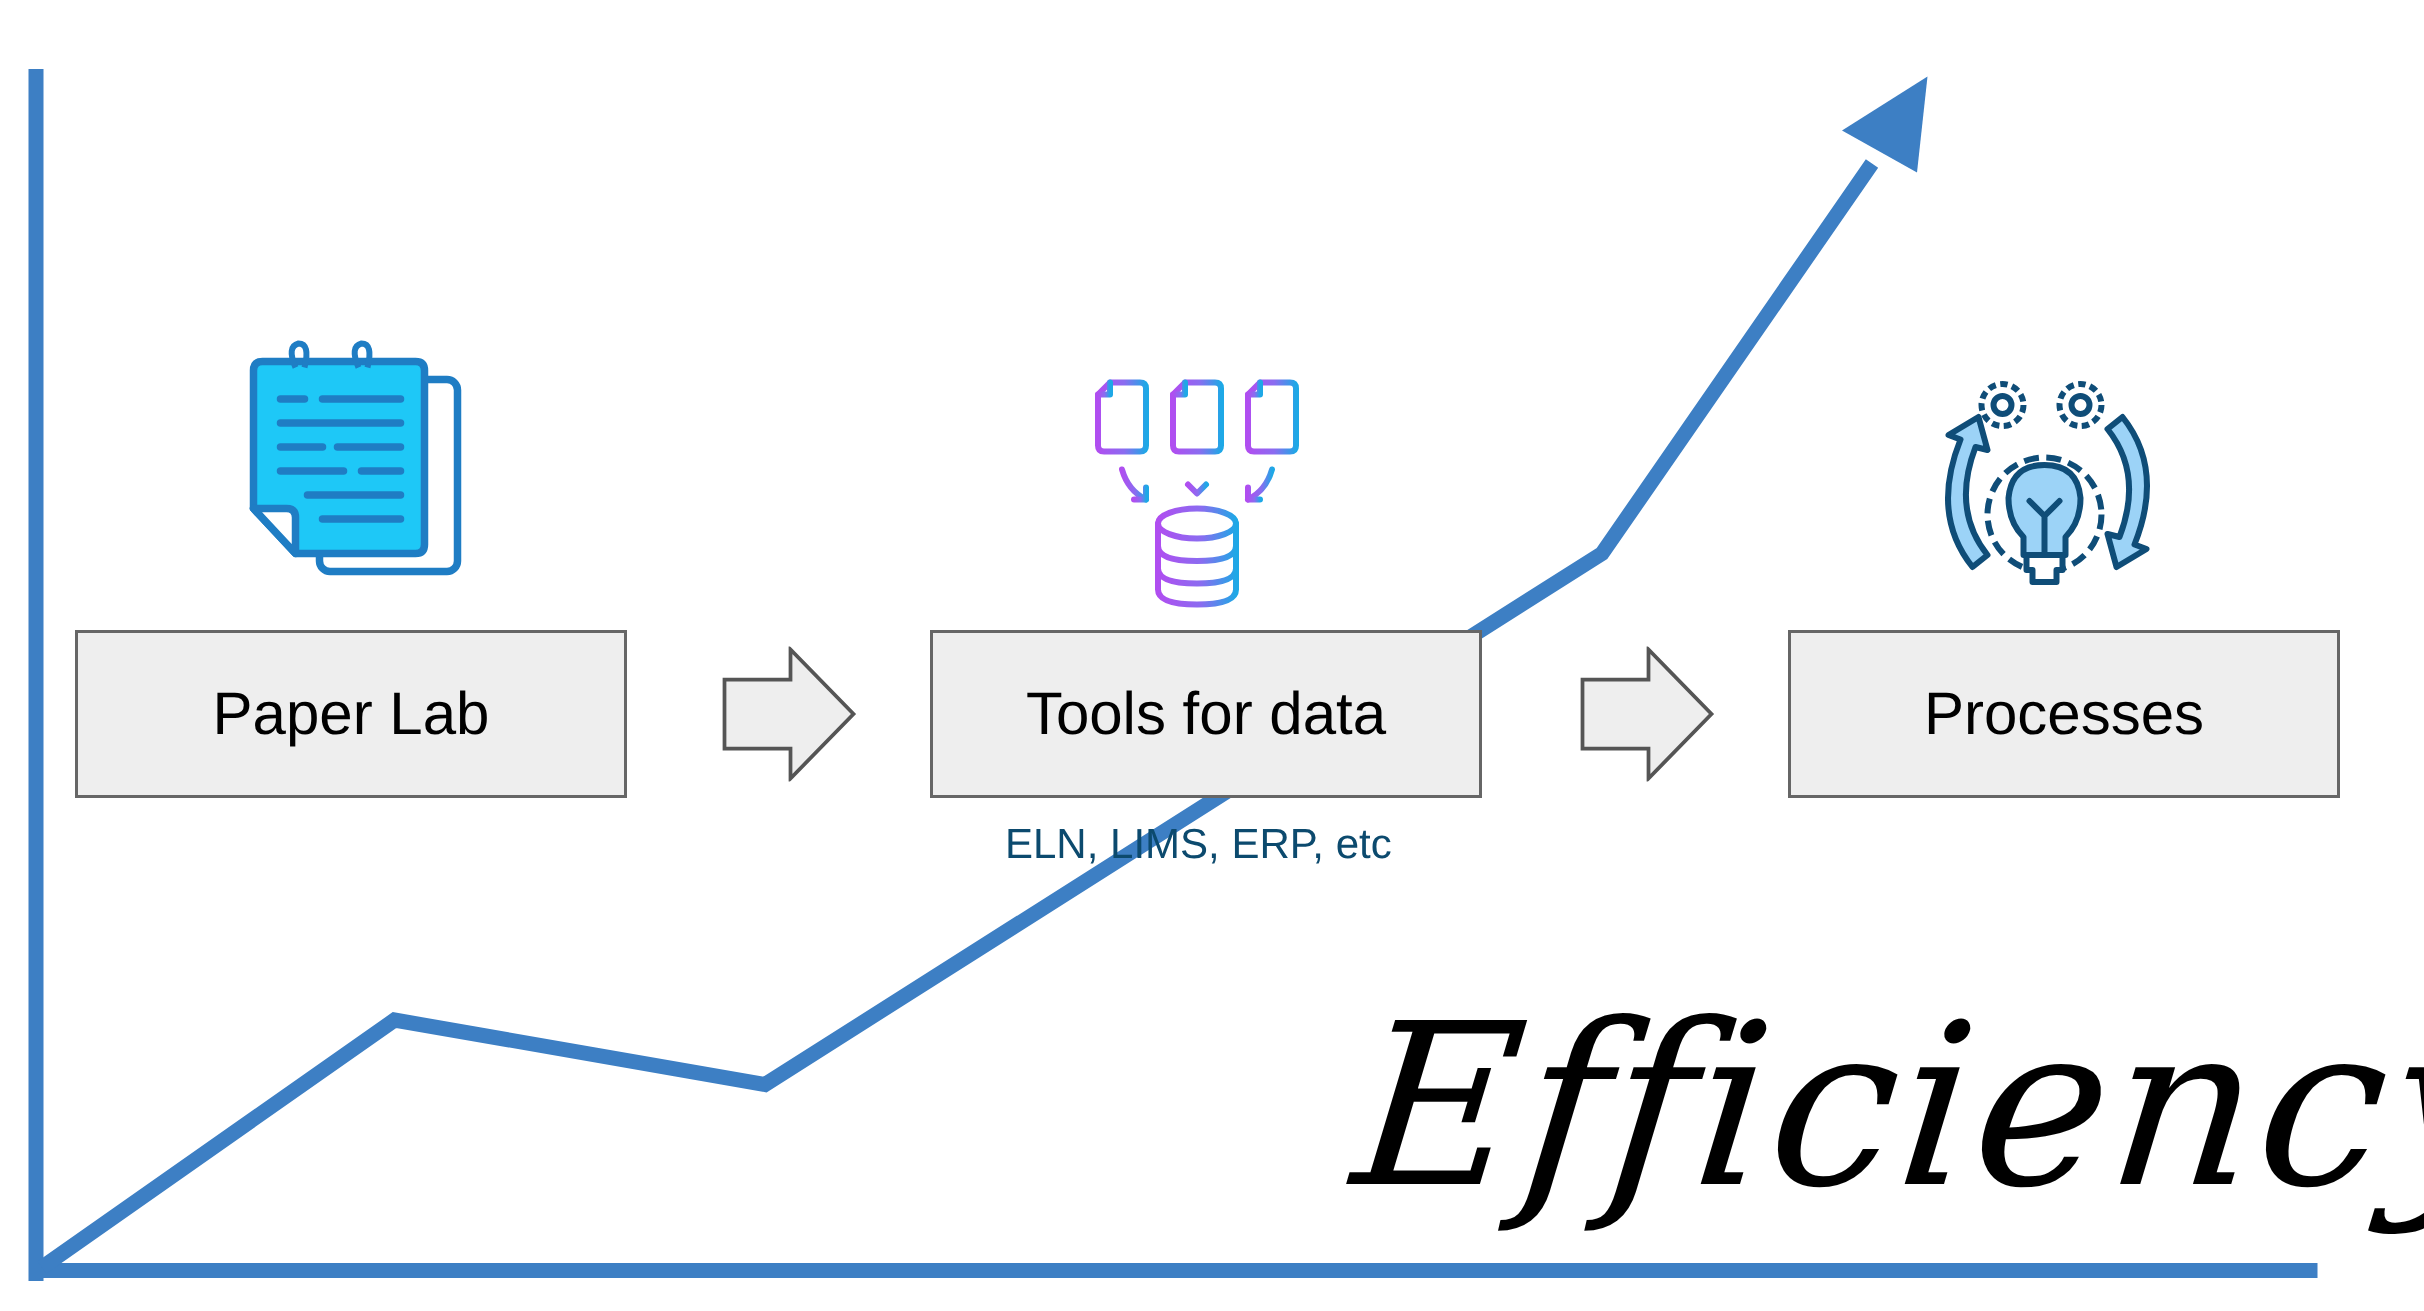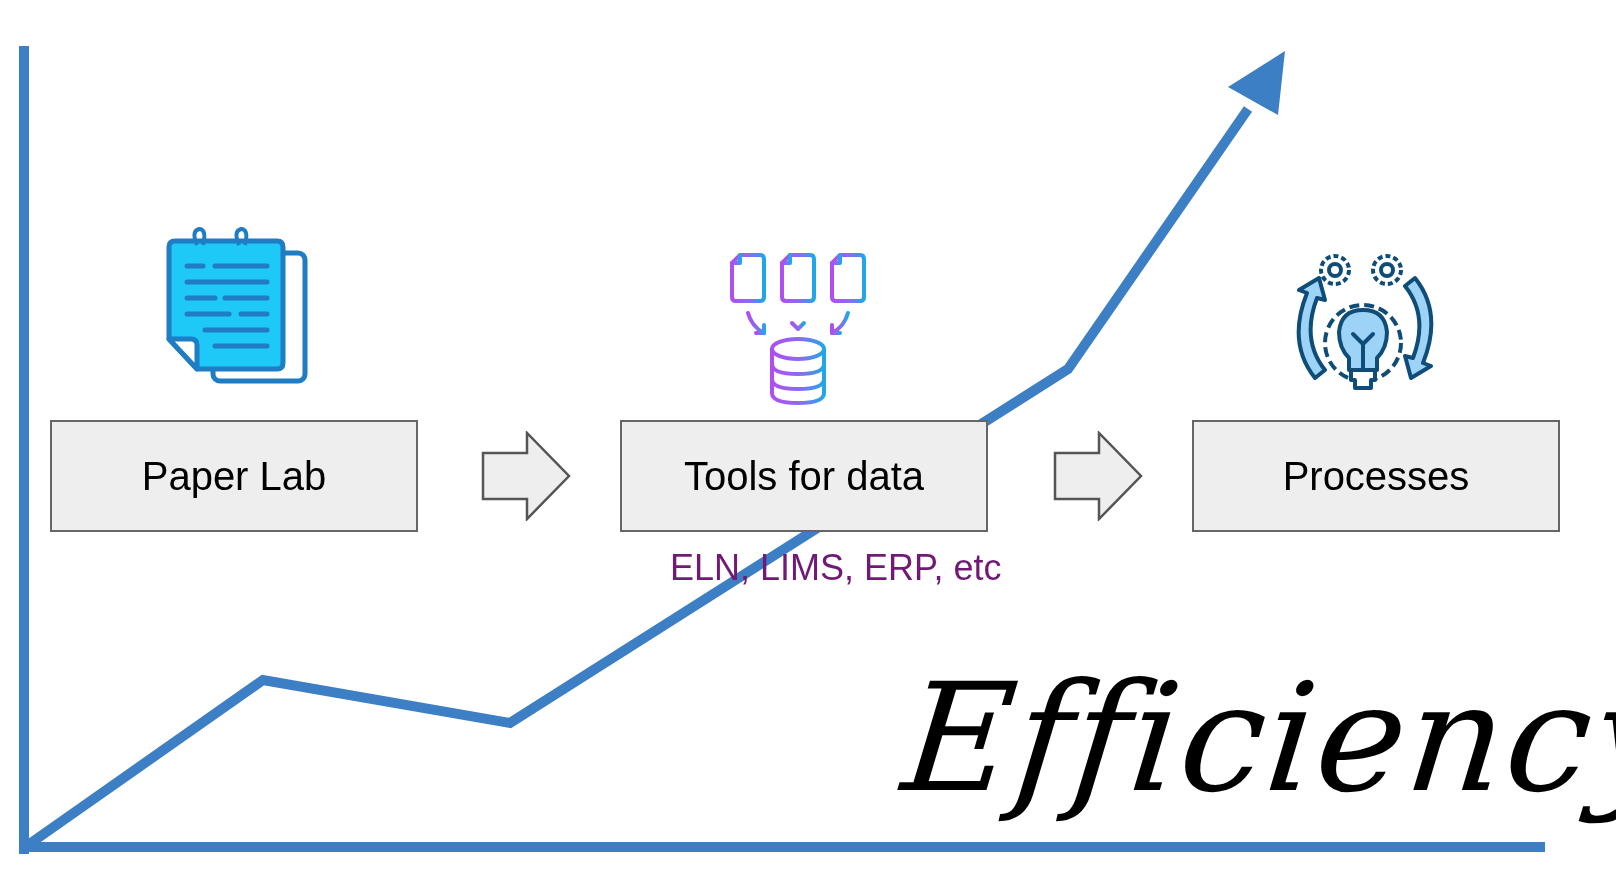--- a/index.html
+++ b/index.html
@@ -5,21 +5,21 @@
     html, body { margin: 0; padding: 0; background: #ffffff; }
     body { width: 1616px; height: 874px; position: relative; overflow: hidden; font-family: "Liberation Sans", sans-serif; }
     .canvas { position: absolute; left: 0; top: 0; width: 1616px; height: 624px; margin-top: 23px; }
     .stage-box {
       position: absolute; box-sizing: border-box;
       background: #eeeeee; border: 2px solid #666666;
       display: flex; align-items: center; justify-content: center;
       text-align: center; color: #000; font-size: 40px; line-height: 52px;
     }
     .stage-box span { display: block; }
-    .caption { position: absolute; font-size: 36px; color: #701a75; white-space: nowrap; }
+    .caption { position: absolute; font-size: 28px; color: #0c4a6e; white-space: nowrap; }
     .efficiency {
       position: absolute; left: 905px; top: 640px; font-family: "DejaVu Serif", serif;
       font-style: italic; font-size: 150px; color: #000; letter-spacing: 2px;
       transform: skewX(-6deg); line-height: 1;
     }
     .icon { position: absolute; }
   </style>
 </head>
 <body>
 

